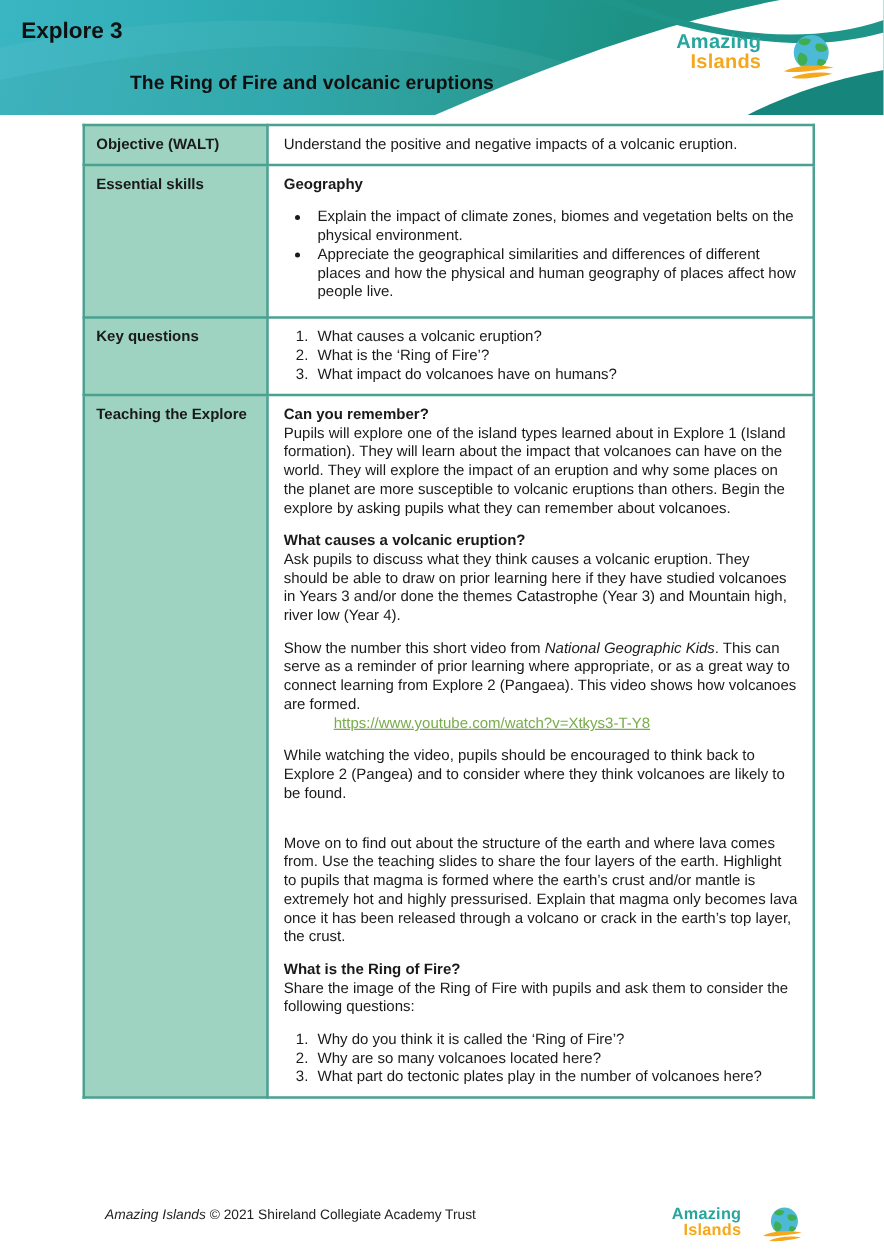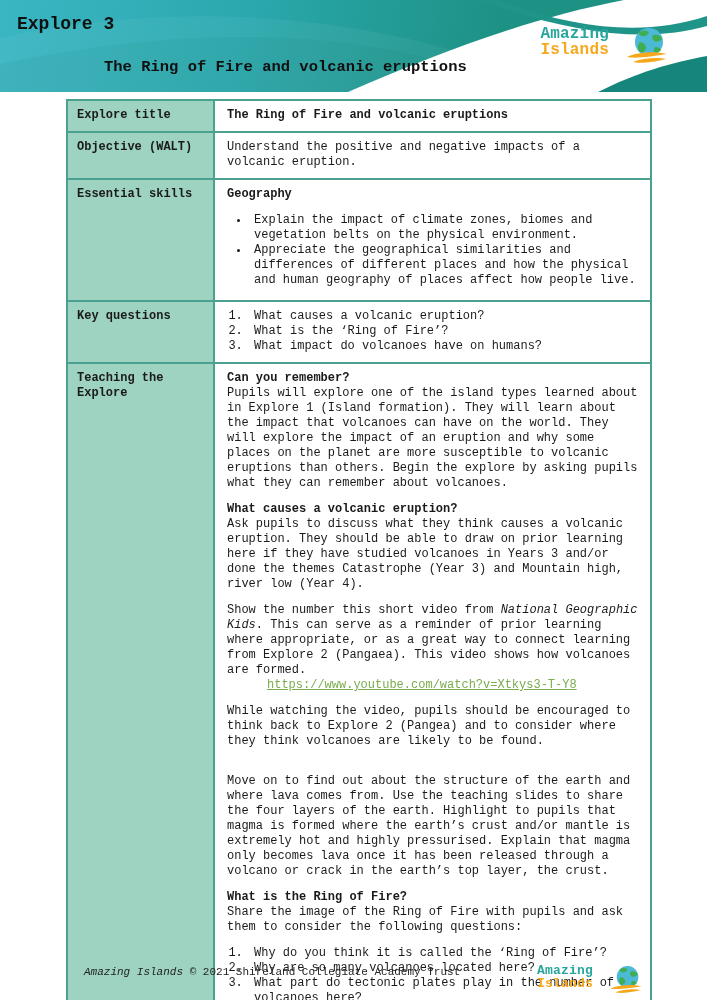--- a/index.html
+++ b/index.html
@@ -1,21 +1,21 @@
 <!DOCTYPE html>
 <html><head>
 <meta charset="utf-8">
 <style>
   html,body{margin:0;padding:0;}
   .page{
     position:relative;
     width:707px;height:1000px;
     background:#ffffff;
     overflow:hidden;
-    font-family:Liberation Mono, monospace;
+    font-family:Liberation Sans, sans-serif;
     color:#1a1a1a;
   }
   
   .banner{
     position:relative;
     width:707px;height:92px;
     background:linear-gradient(100deg,#3ab6c3 0%,#2aa8ad 35%,#1d9184 70%,#1d9184 100%);
   }
   .banner-art{position:absolute;inset:0;width:100%;height:100%;}
   .explore-label{
@@ -111,26 +111,20 @@
         <path d="M 30 21 q 5 0 6 3 q -3 4 -7 2 q -1 -3 1 -5 Z" fill="#3fae52"></path>
         <path d="M 2 31 C 12 26 30 25 42 28 C 30 30 10 33 2 31 Z" fill="#f6a81c"></path>
         <path d="M 8 36 C 18 32 32 31 41 33 C 30 36 14 38 8 36 Z" fill="#f6a81c"></path>
       </svg>
     </div>
   </div>
 
   <table class="lesson">
     <tbody>
         <tr>
-          <th>Explore title</th>
-          <td>
-            <p class="blk gap0 bold">The Ring of Fire and volcanic eruptions</p>
-          </td>
-        </tr>
-        <tr>
           <th>Objective (WALT)</th>
           <td>
             <p class="blk gap0">Understand the positive and negative impacts of a volcanic eruption.</p>
           </td>
         </tr>
         <tr>
           <th>Essential skills</th>
           <td>
             <p class="blk bold gap0">Geography</p>
             <ul class="blk list gap1">

